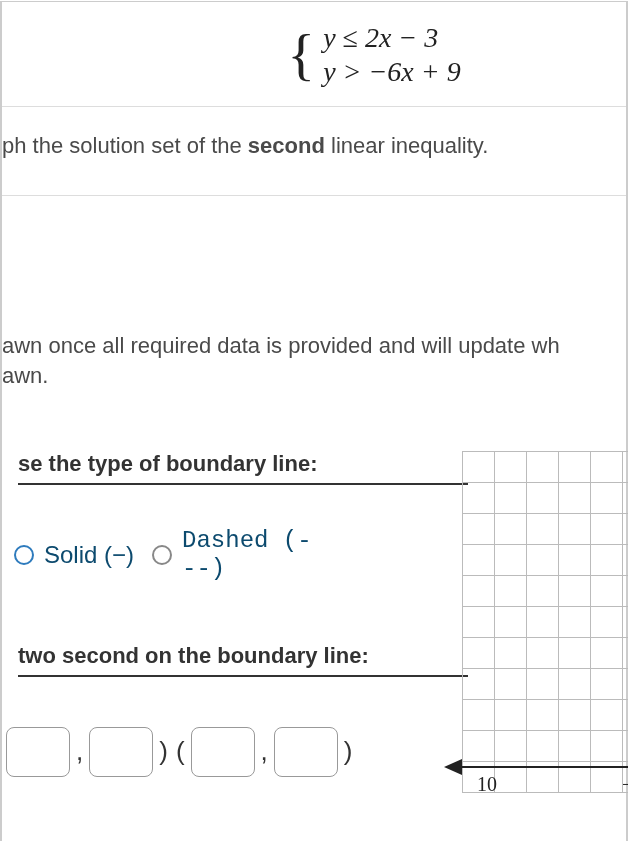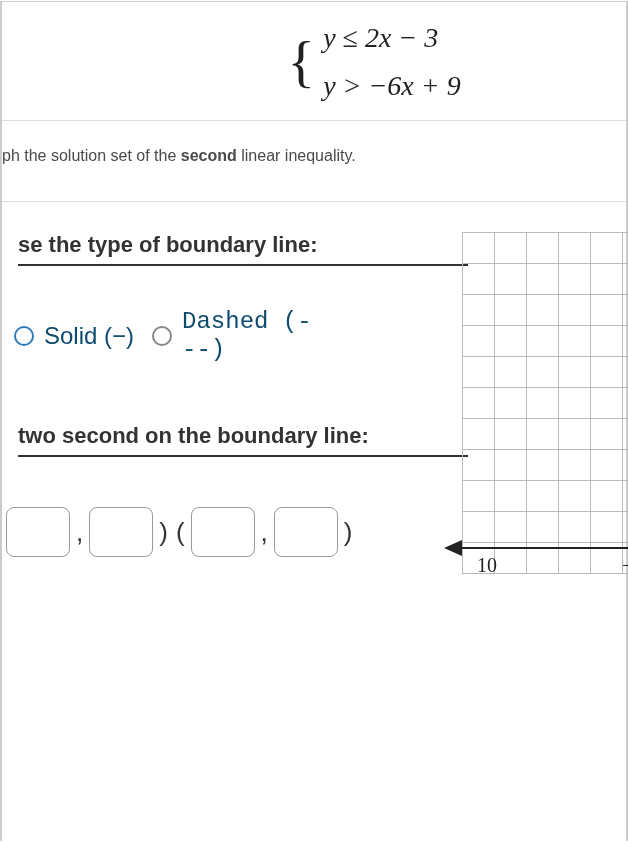--- a/index.html
+++ b/index.html
@@ -33,30 +33,30 @@
       font-weight: 300;
       margin-right: 8px;
       font-family: 'Times New Roman', serif;
       align-self: stretch;
       display: flex;
       align-items: center;
     }
     .ineq-rows {
       display: flex;
       flex-direction: column;
-      gap: 16px;
+      gap: 2px;
       font-family: Liberation Serif, serif;
     }
     .ineq {
       font-style: italic;
       white-space: nowrap;
     }
     .instruction {
       padding: 26px 10px 36px 0;
-      font-size: 16px;
+      font-size: 22px;
       color: #4a4a4a;
       border-bottom: 1px solid #ddd;
     }
     .instruction strong { font-weight: 700; }
     .update-note {
       padding-top: 135px;
       font-size: 22px;
       color: #4a4a4a;
       line-height: 1.35;
       padding-bottom: 30px;
@@ -190,20 +190,21 @@
     <div class="ineq-rows">
       <div class="ineq">y ≤ 2x − 3</div>
       <div class="ineq">y &gt; −6x + 9</div>
     </div>
   </div>
 
   <div class="instruction">
     <span>ph the solution set of the </span><strong>second</strong><span> linear inequality.</span>
   </div>
 
+  <div class="update-note">awn once all required data is provided and will update wh<br>awn.</div>
 
   <div class="lower">
     <div class="left-col">
       <div class="section-title">se the type of boundary line:</div>
 
       <div class="radio-row">
         <div class="radio-label">
           <span class="radio selected"></span>
           <span>Solid (−)</span>
         </div>

